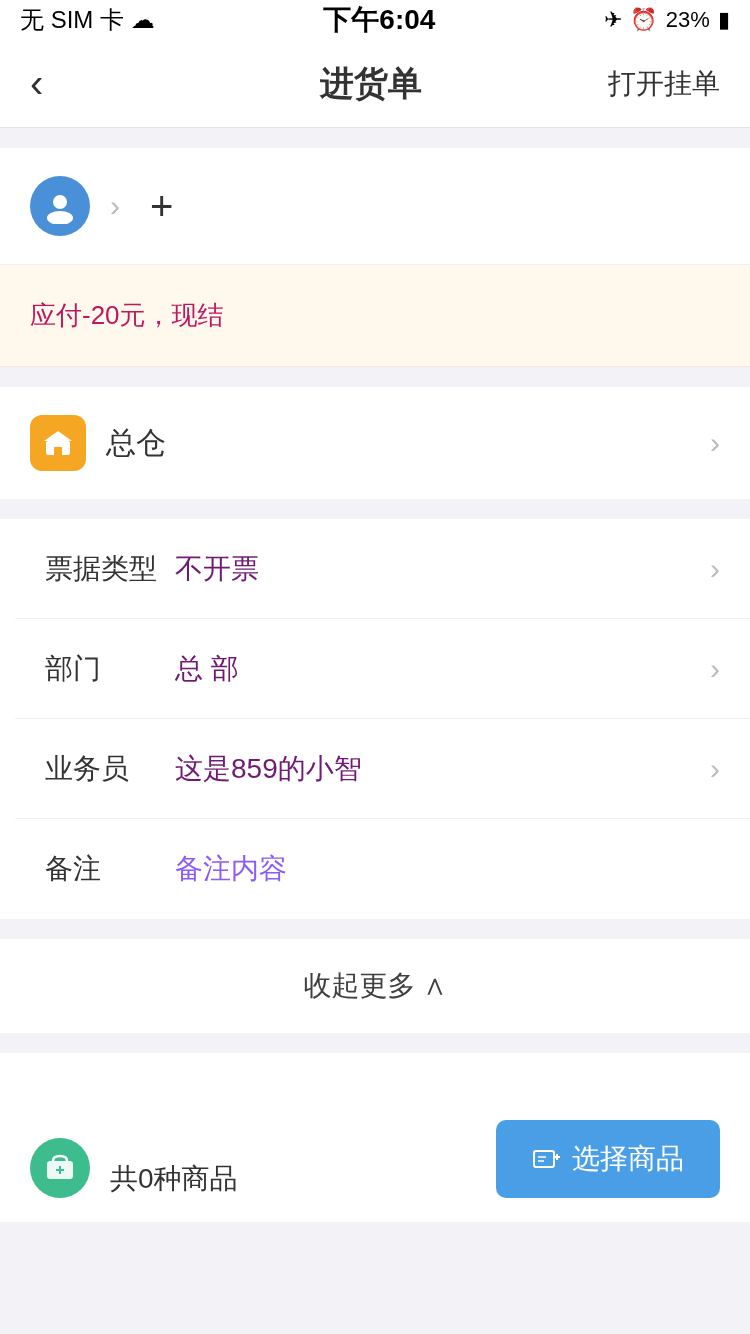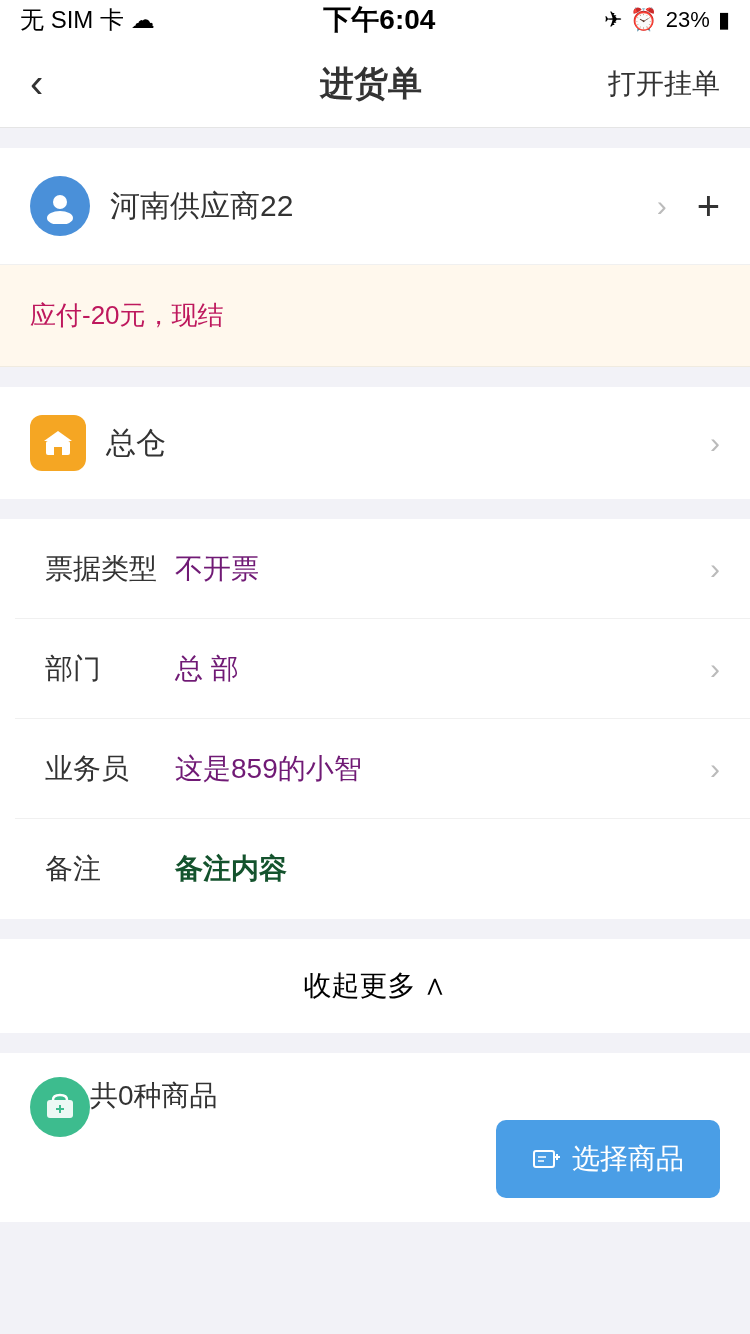--- a/index.html
+++ b/index.html
@@ -160,44 +160,44 @@
       flex-shrink: 0;
     }
     .form-value {
       flex: 1;
       font-size: 28px;
       color: #701a75;
     }
     .form-placeholder {
       flex: 1;
       font-size: 28px;
-      color: #14532d;
-      font-weight: bold;
+      color: #8b5cf6;
     }
 
     
     .collapse-row {
       background: #fff;
       margin-top: 20px;
       display: flex;
       align-items: center;
       justify-content: center;
       padding: 28px;
       font-size: 28px;
-      color: #000000;
+      color: #404040;
       cursor: pointer;
     }
 
     
     .bottom-bar {
       background: #fff;
       margin-top: 20px;
       display: flex;
-      align-items: flex-start;
+      align-items: flex-end;
       padding: 24px 30px;
+      gap: 20px;
     }
     .product-icon {
       width: 60px;
       height: 60px;
       border-radius: 50%;
       background: #3dbc8e;
       display: flex;
       align-items: center;
       justify-content: center;
       flex-shrink: 0;
@@ -246,21 +246,20 @@
 <div class="content">
 
   <div class="section">
     <div class="supplier-row">
       <div class="supplier-avatar">
         <svg viewBox="0 0 36 36" fill="none">
           <circle cx="18" cy="14" r="7" fill="#fff"></circle>
           <ellipse cx="18" cy="30" rx="13" ry="7" fill="#fff"></ellipse>
         </svg>
       </div>
-      <span class="supplier-name">河南供应商22</span>
       <span class="chevron-right">›</span>
       <span class="add-btn">+</span>
     </div>
     <div class="notice-banner">应付-20元，现结</div>
   </div>
 
   <div class="section">
     <div class="warehouse-row">
       <div class="warehouse-icon">
         <svg width="32" height="32" viewBox="0 0 32 32" fill="none">

